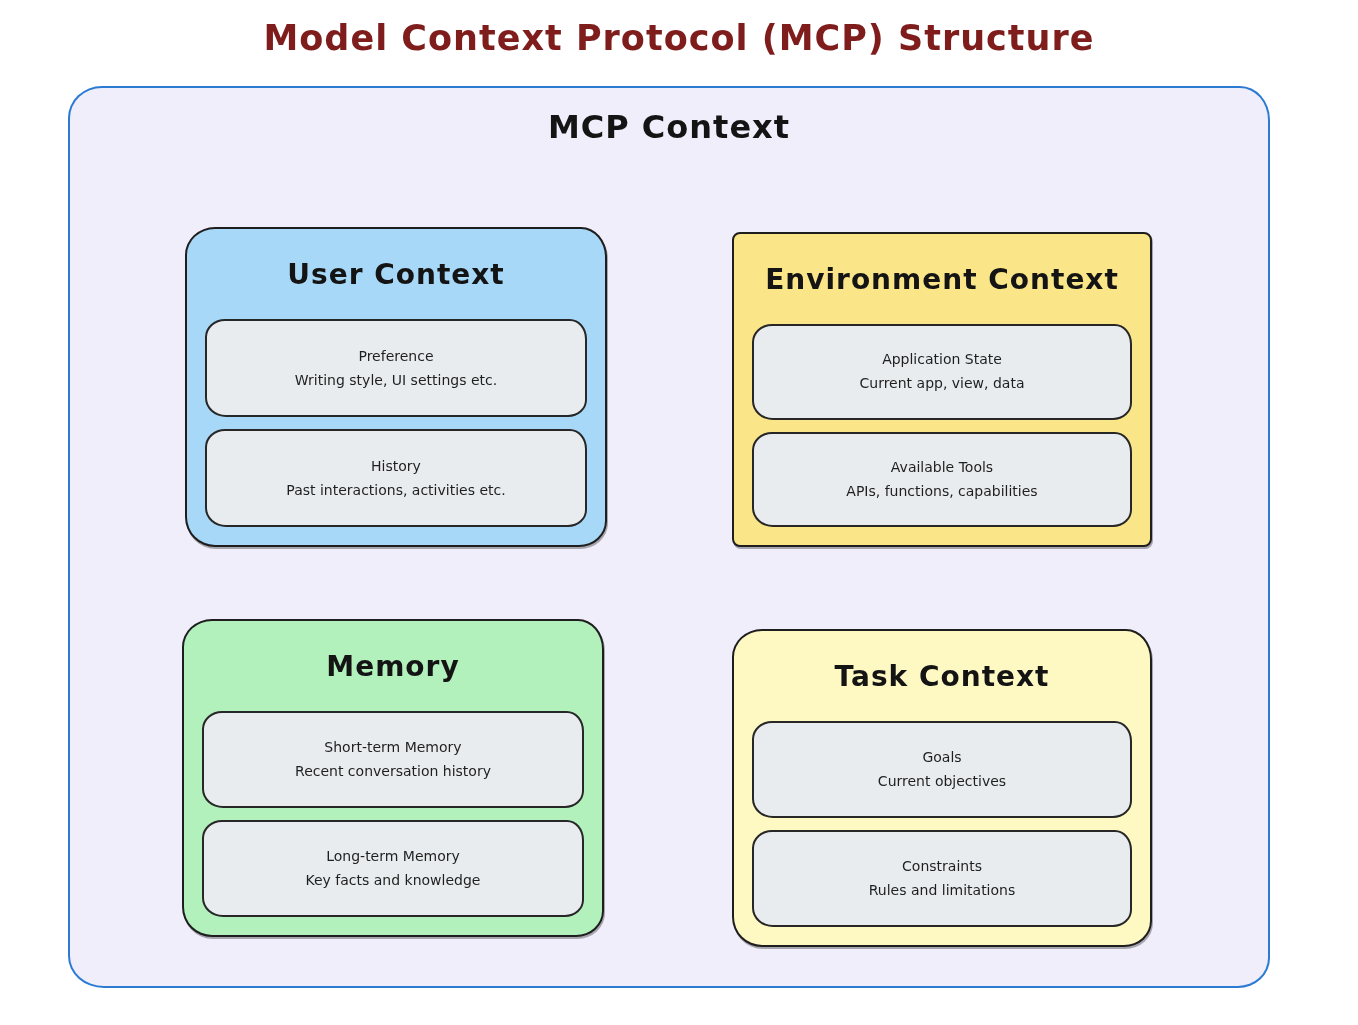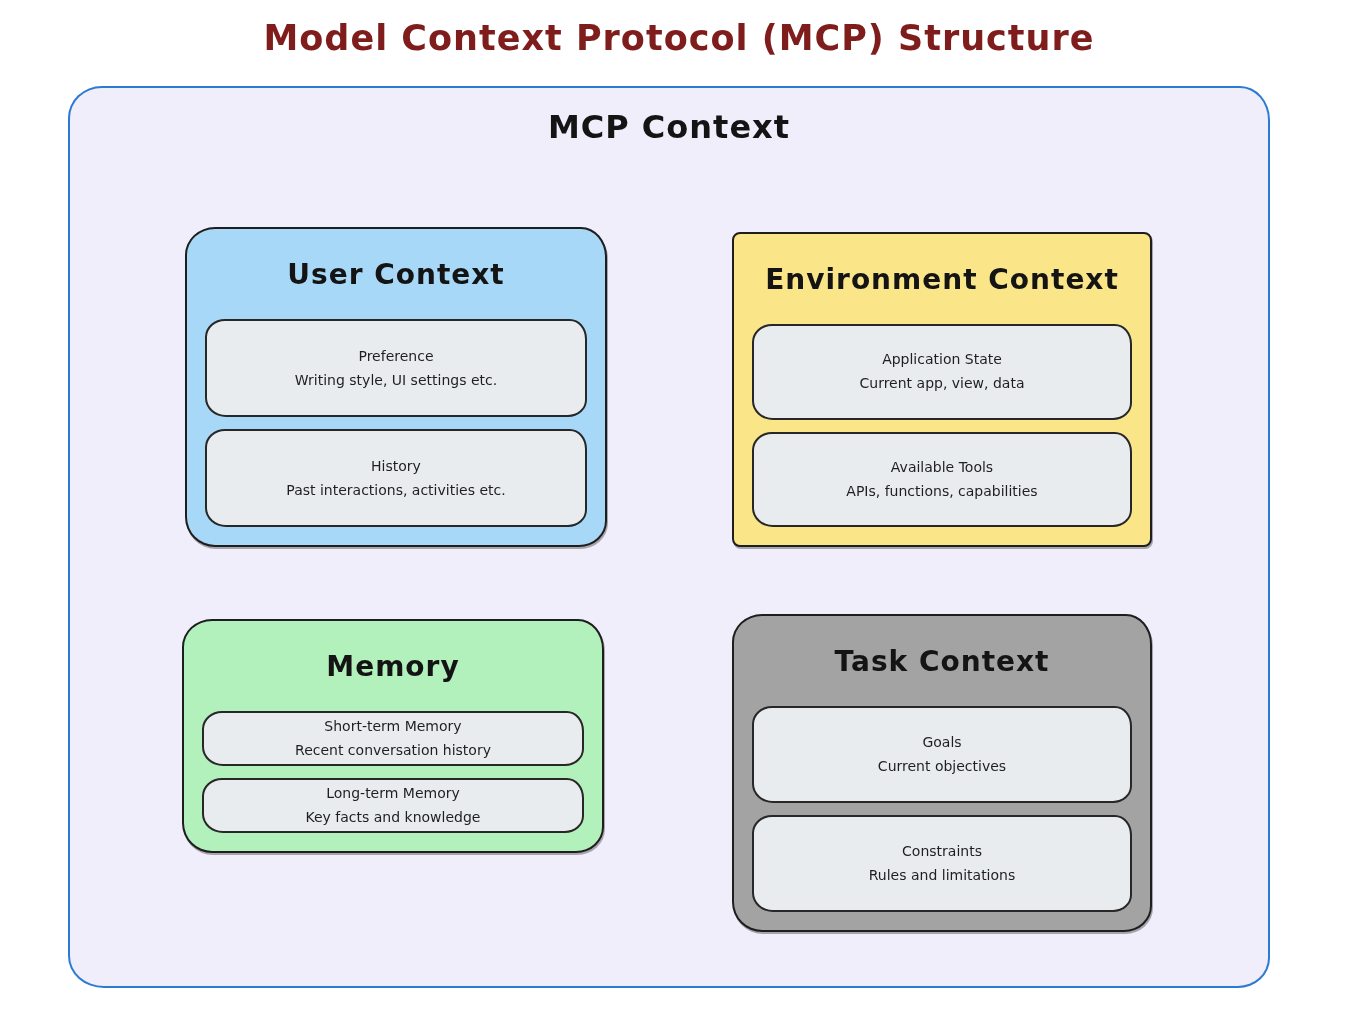--- a/index.html
+++ b/index.html
@@ -49,21 +49,21 @@
     box-sizing: border-box;
     border: 2.5px solid #1e1e1e;
     border-radius: 30px 26px 28px 30px / 28px 30px 26px 30px;
     display: flex;
     flex-direction: column;
     padding: 0 18px 18px 18px;
     box-shadow: 1px 2px 0 rgba(30,30,30,0.35);
   }
   .context-box.user    { left: 115px; top: 139px; width: 422px; height: 320px; }
   .context-box.env     { left: 662px; top: 144px; width: 420px; height: 315px; }
-  .context-box.memory  { left: 112px; top: 531px; width: 422px; height: 234px; }
+  .context-box.memory  { left: 112px; top: 531px; width: 422px; height: 318px; }
   .context-box.task    { left: 662px; top: 526px; width: 420px; height: 318px; }
   .context-title {
     height: 90px;
     display: flex;
     align-items: center;
     justify-content: center;
     font-size: 28px;
     font-weight: 700;
     letter-spacing: 1px;
     color: #141414;
@@ -142,21 +142,21 @@
           <div class="sub-line">Short-term Memory</div>
           <div class="sub-line">Recent conversation history</div>
         </div>
         <div class="sub-box">
           <div class="sub-line">Long-term Memory</div>
           <div class="sub-line">Key facts and knowledge</div>
         </div>
       </div>
     </div>
 
-    <div class="context-box task" style="background-color: #a3a3a3;">
+    <div class="context-box task" style="background-color: #fef9c3; margin-top: 15px;">
       <div class="context-title">Task Context</div>
       <div class="sub-boxes">
         <div class="sub-box">
           <div class="sub-line">Goals</div>
           <div class="sub-line">Current objectives</div>
         </div>
         <div class="sub-box">
           <div class="sub-line">Constraints</div>
           <div class="sub-line">Rules and limitations</div>
         </div>

